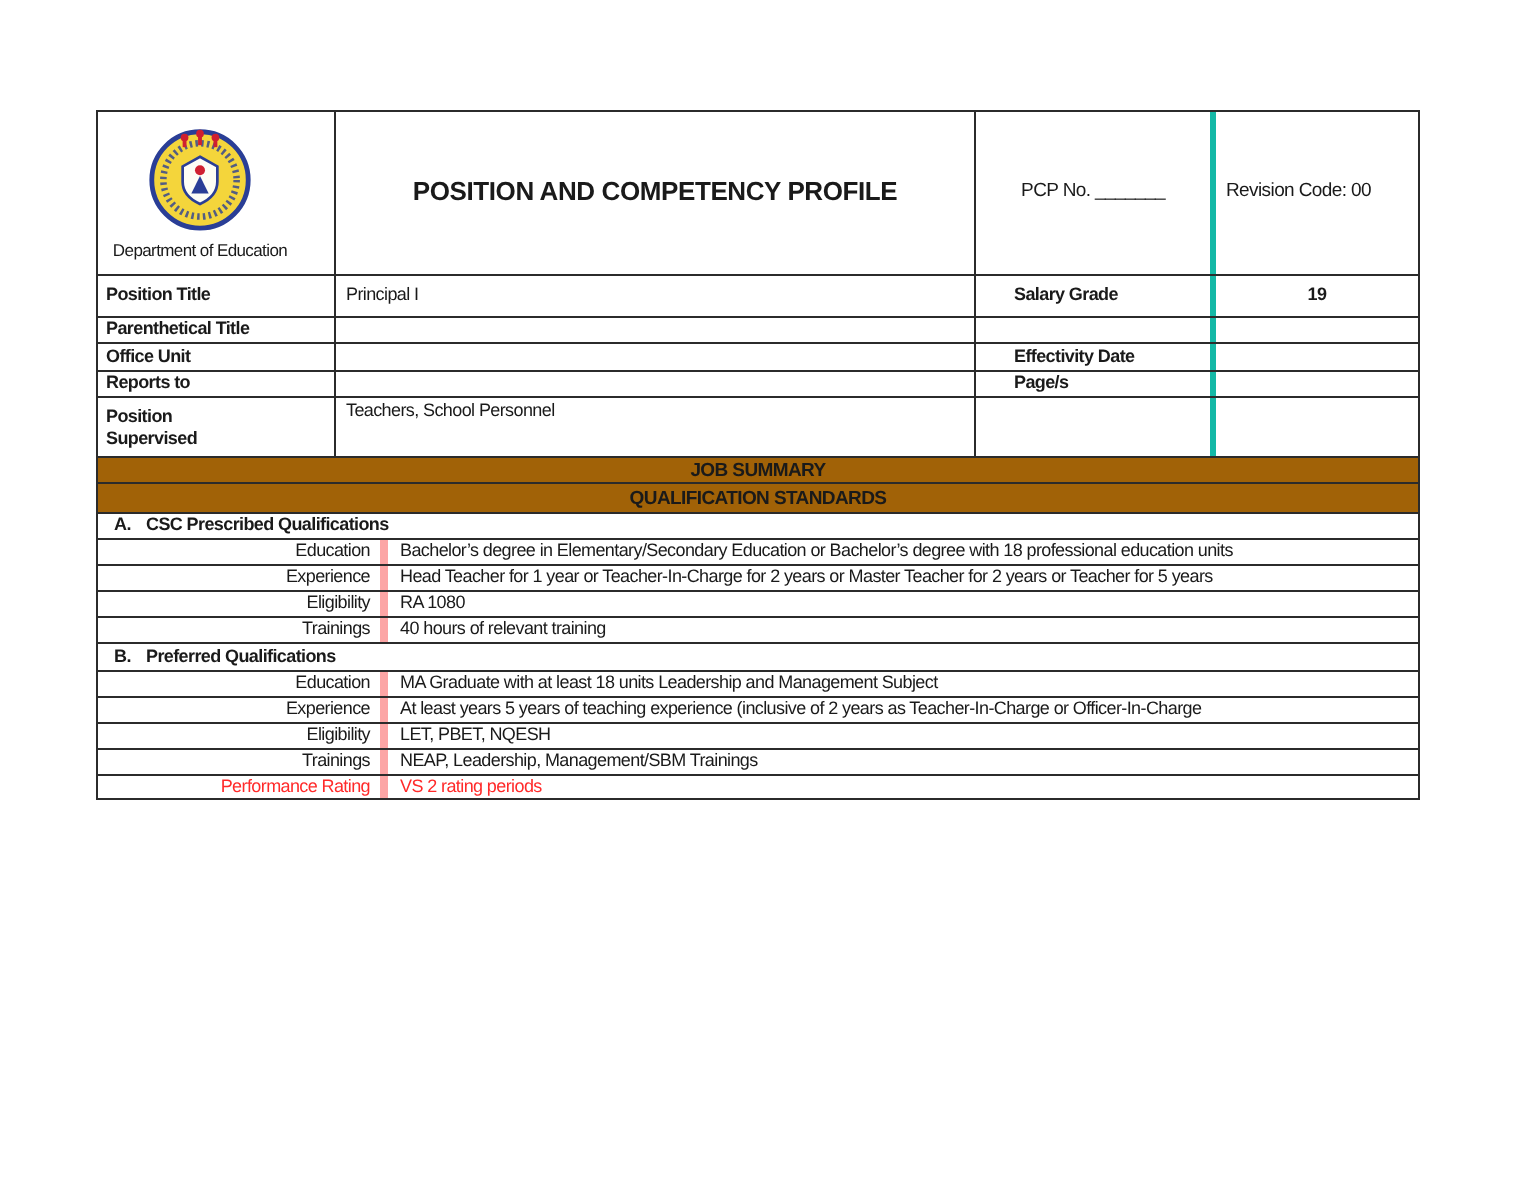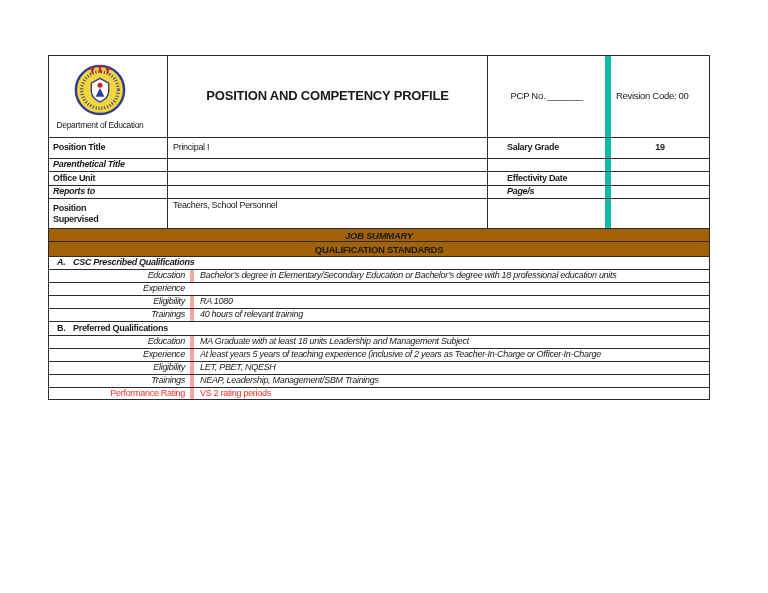--- a/index.html
+++ b/index.html
@@ -5,23 +5,23 @@
   html,body{margin:0;padding:0;background:#ffffff;}
   .page{position:relative;width:768px;height:593px;background:#ffffff;overflow:hidden;
         font-family:"Liberation Sans",sans-serif;color:#1a1a1a;letter-spacing:-0.3px;font-size:9px;}
   .tbl{position:absolute;left:48px;top:55px;width:662px;border:1px solid #2b2b2b;background:#fff;box-sizing:border-box;}
   .row{display:flex;border-top:1px solid #2b2b2b;align-items:stretch;box-sizing:border-box;}
   .row.first{border-top:none;}
   .c{display:flex;align-items:center;overflow:hidden;box-sizing:border-box;line-height:1.1;}
   .c1{width:102px;padding:0 4px 0 4px;}
   .c2{width:320px;border-left:1px solid #2b2b2b;padding:0 5px;margin-left:16px;}
   .c3{width:118px;border-left:1px solid #2b2b2b;padding:0 19px;}
-  .c4{flex:1;border-left:6px solid #14b8a6;justify-content:center;padding:0 2px;}
+  .c4{flex:1;border-left:3px solid #14b8a6;justify-content:center;padding:0 2px;}
   .bold{font-weight:bold;}
-  .h81{height:81px;} .h20{height:20px;} .h12{height:12px;font-style:italic;} .h13{height:13px;}
+  .h81{height:81px;} .h20{height:20px;} .h12{height:12px;} .h13{height:13px;}
   .h29{height:29px;} .h38{height:38px;} .h14{height:14px;} .h11{height:11px;}
   .logo-cell{flex-direction:column;justify-content:center;align-items:center;padding:2px 2px;}
   .caption{font-size:8.5px;margin-top:2px;white-space:nowrap;}
   .title-cell{justify-content:center;font-size:13px;font-weight:bold;letter-spacing:-0.2px;text-align:center;}
   .pcp-cell{justify-content:center;font-size:9.5px;}
   .rev-cell{justify-content:flex-start;padding-left:5px;font-size:9.5px;}
   .bar{background:#a16207;display:flex;align-items:center;justify-content:center;font-weight:bold;font-size:9.5px;width:100%;}
   .fullcell{display:block;width:100%;padding:2px 30px 0 5px;line-height:16px;box-sizing:border-box;}
   .sec{padding-left:8px;}
   .sec-letter{font-weight:bold;width:16px;display:inline-block;}
@@ -113,20 +113,21 @@
         <span class="sec-title">CSC Prescribed Qualifications</span>
       </div>
     </div>
 
     <div class="row">
       <div class="c ql h12">Education</div>
       <div class="c qv h12">Bachelor’s degree in Elementary/Secondary Education or Bachelor’s degree with 18 professional education units</div>
     </div>
     <div class="row">
       <div class="c ql h12">Experience</div>
+      <div class="c qv h12">Head Teacher for 1 year or Teacher-In-Charge for 2 years or Master Teacher for 2 years or Teacher for 5 years</div>
     </div>
     <div class="row">
       <div class="c ql h12">Eligibility</div>
       <div class="c qv h12">RA 1080</div>
     </div>
     <div class="row">
       <div class="c ql h12">Trainings</div>
       <div class="c qv h12">40 hours of relevant training</div>
     </div>
 

